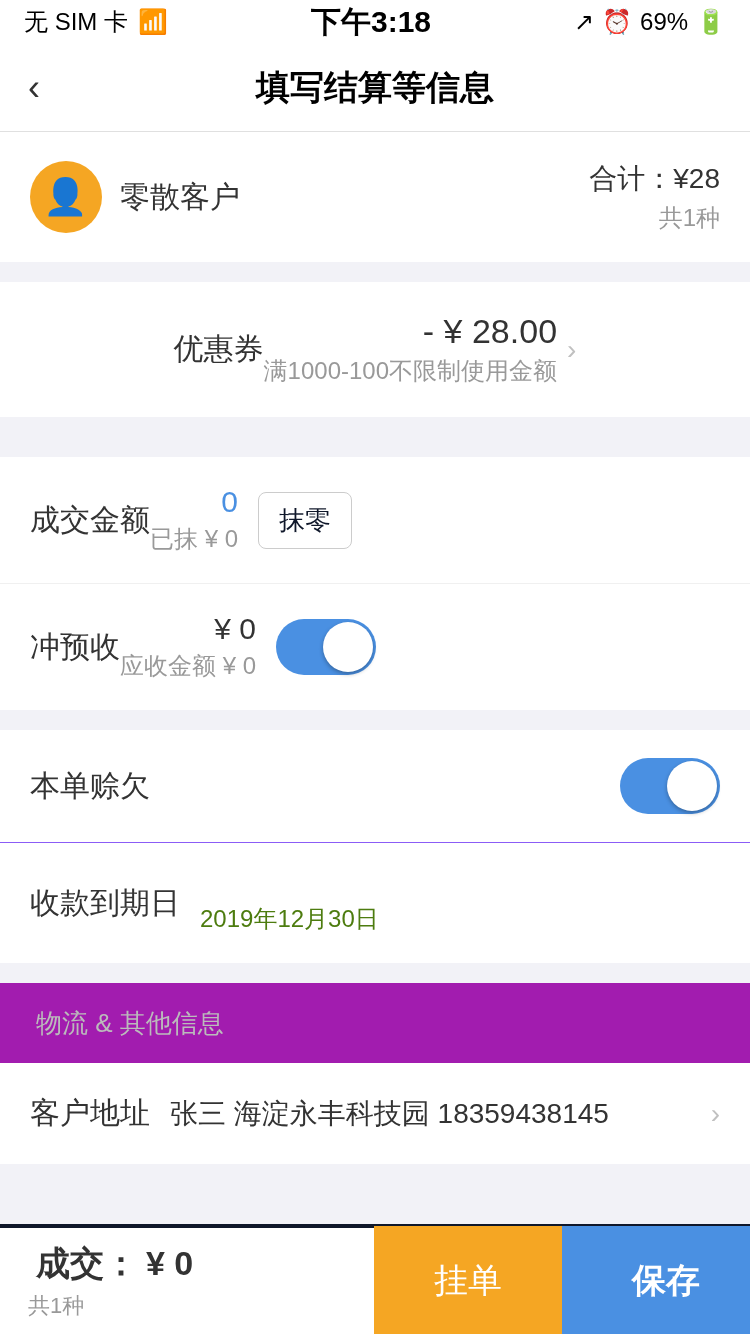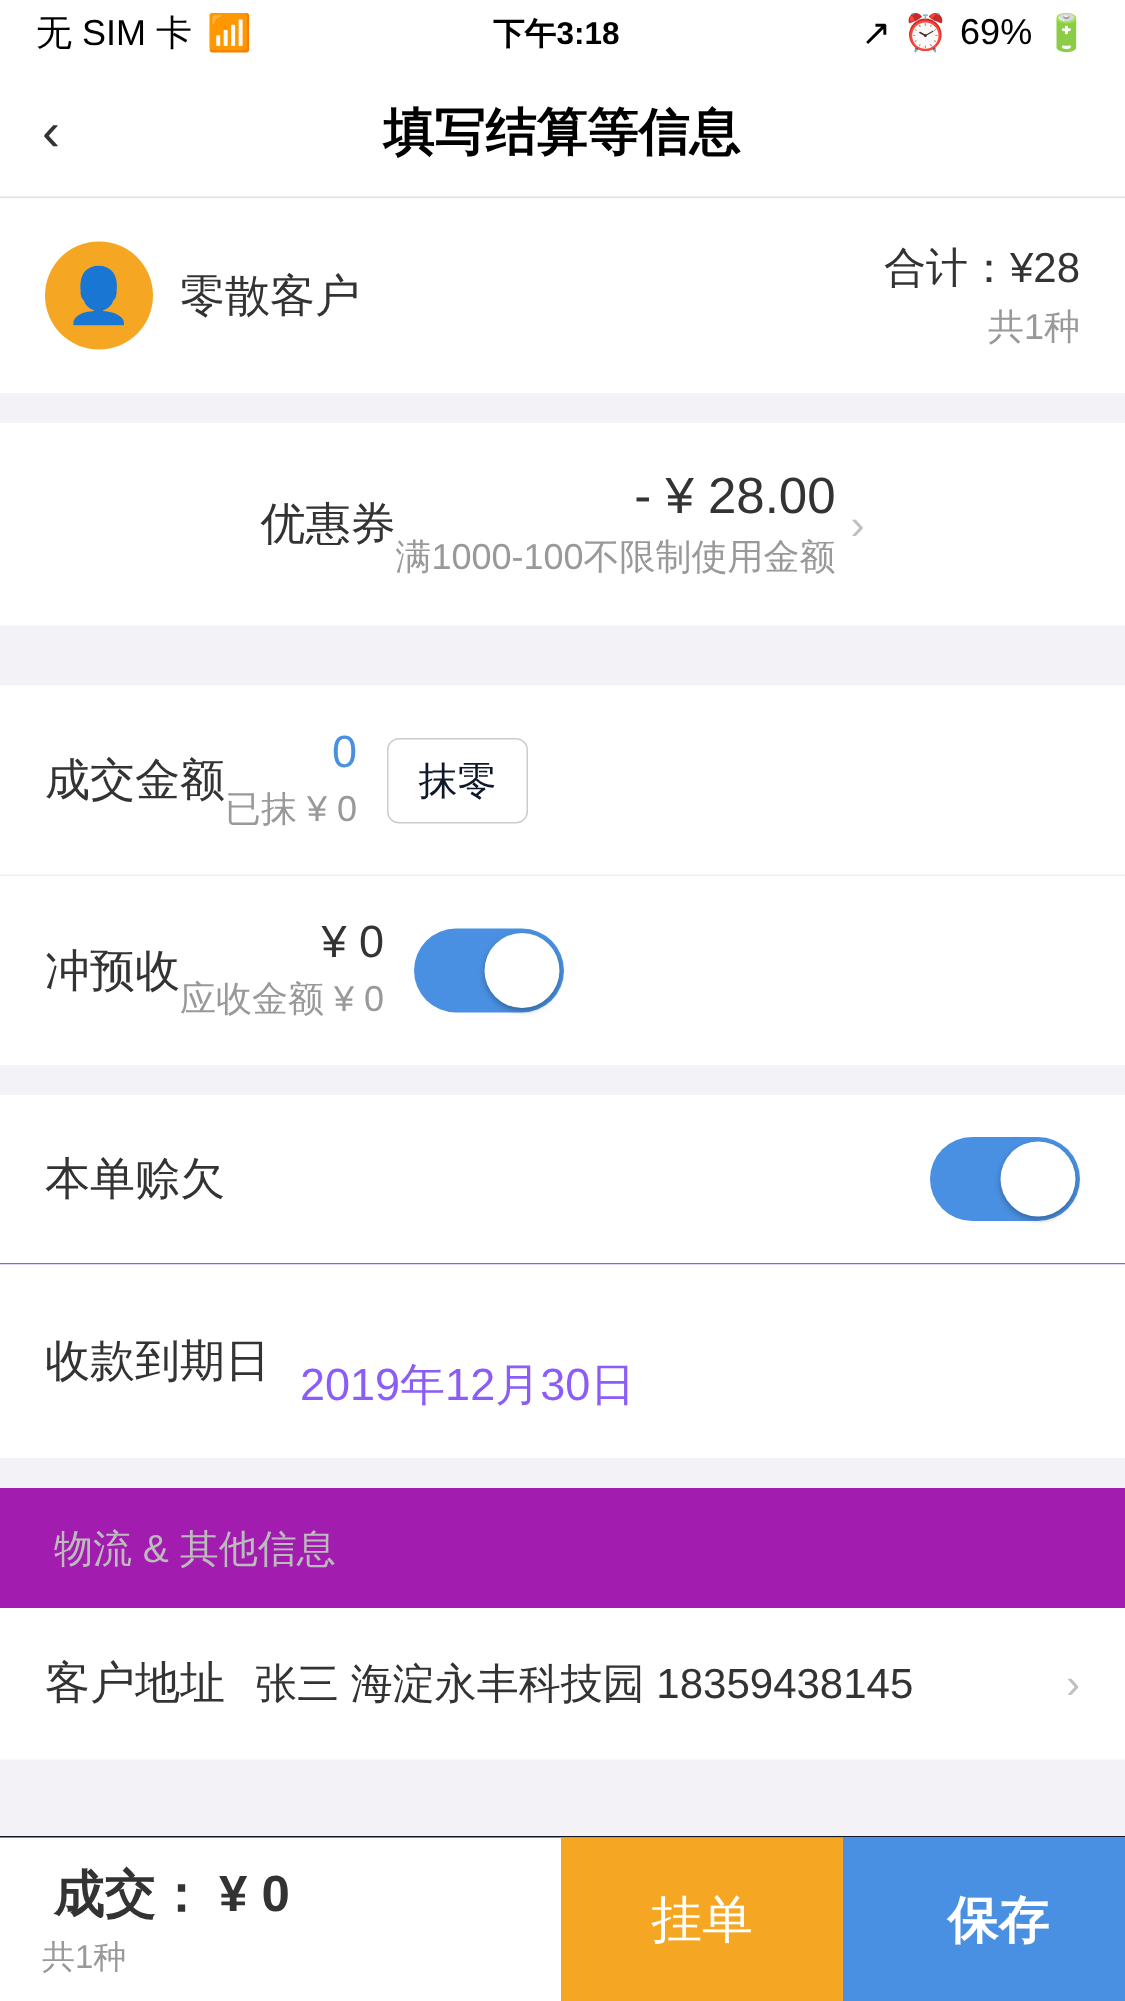--- a/index.html
+++ b/index.html
@@ -19,21 +19,21 @@
       height: 44px;
       background: #fff;
       display: flex;
       align-items: center;
       justify-content: space-between;
       padding: 0 24px;
       font-size: 24px;
       color: #000;
     }
     .status-left { display: flex; align-items: center; gap: 10px; }
-    .status-center { font-size: 21px; font-weight: 600; }
+    .status-center { font-size: 30px; font-weight: 600; }
     .status-right { display: flex; align-items: center; gap: 8px; font-size: 24px; }
 
     
     .nav-bar {
       height: 88px;
       background: #fff;
       display: flex;
       align-items: center;
       justify-content: center;
       position: relative;
@@ -165,21 +165,21 @@
 
     
     .due-date-row {
       background: #fff;
       padding: 28px 30px;
       display: flex;
       align-items: center;
       gap: 20px;
     }
     .due-date-label { font-size: 30px; color: #333; }
-    .due-date-value { font-size: 30px; color: #8b5cf6; margin-top: 32px; }
+    .due-date-value { font-size: 24px; color: #4d7c0f; margin-top: 32px; }
 
     
     .logistics-section {
       background: #a21caf;
       height: 80px;
       display: flex;
       align-items: center;
       margin-top: 20px;
       padding-left: 36px;
     }
@@ -199,21 +199,21 @@
     
     .bottom-bar {
       position: fixed;
       bottom: 0;
       left: 0;
       width: 750px;
       height: 110px;
       background: #fff;
       display: flex;
       align-items: center;
-      border-top: 1px solid #0f172a;
+      border-top: 4px solid #0f172a;
     }
     .bottom-info {
       flex: 1;
       padding: 0 28px;
     }
     .bottom-deal { font-size: 26px; color: #333; }
     .bottom-deal span { font-size: 34px; font-weight: 600; color: #333; margin-left: 8px; }
     .bottom-count { font-size: 22px; color: #999; margin-top: 4px; }
     .btn-pending {
       width: 188px;

